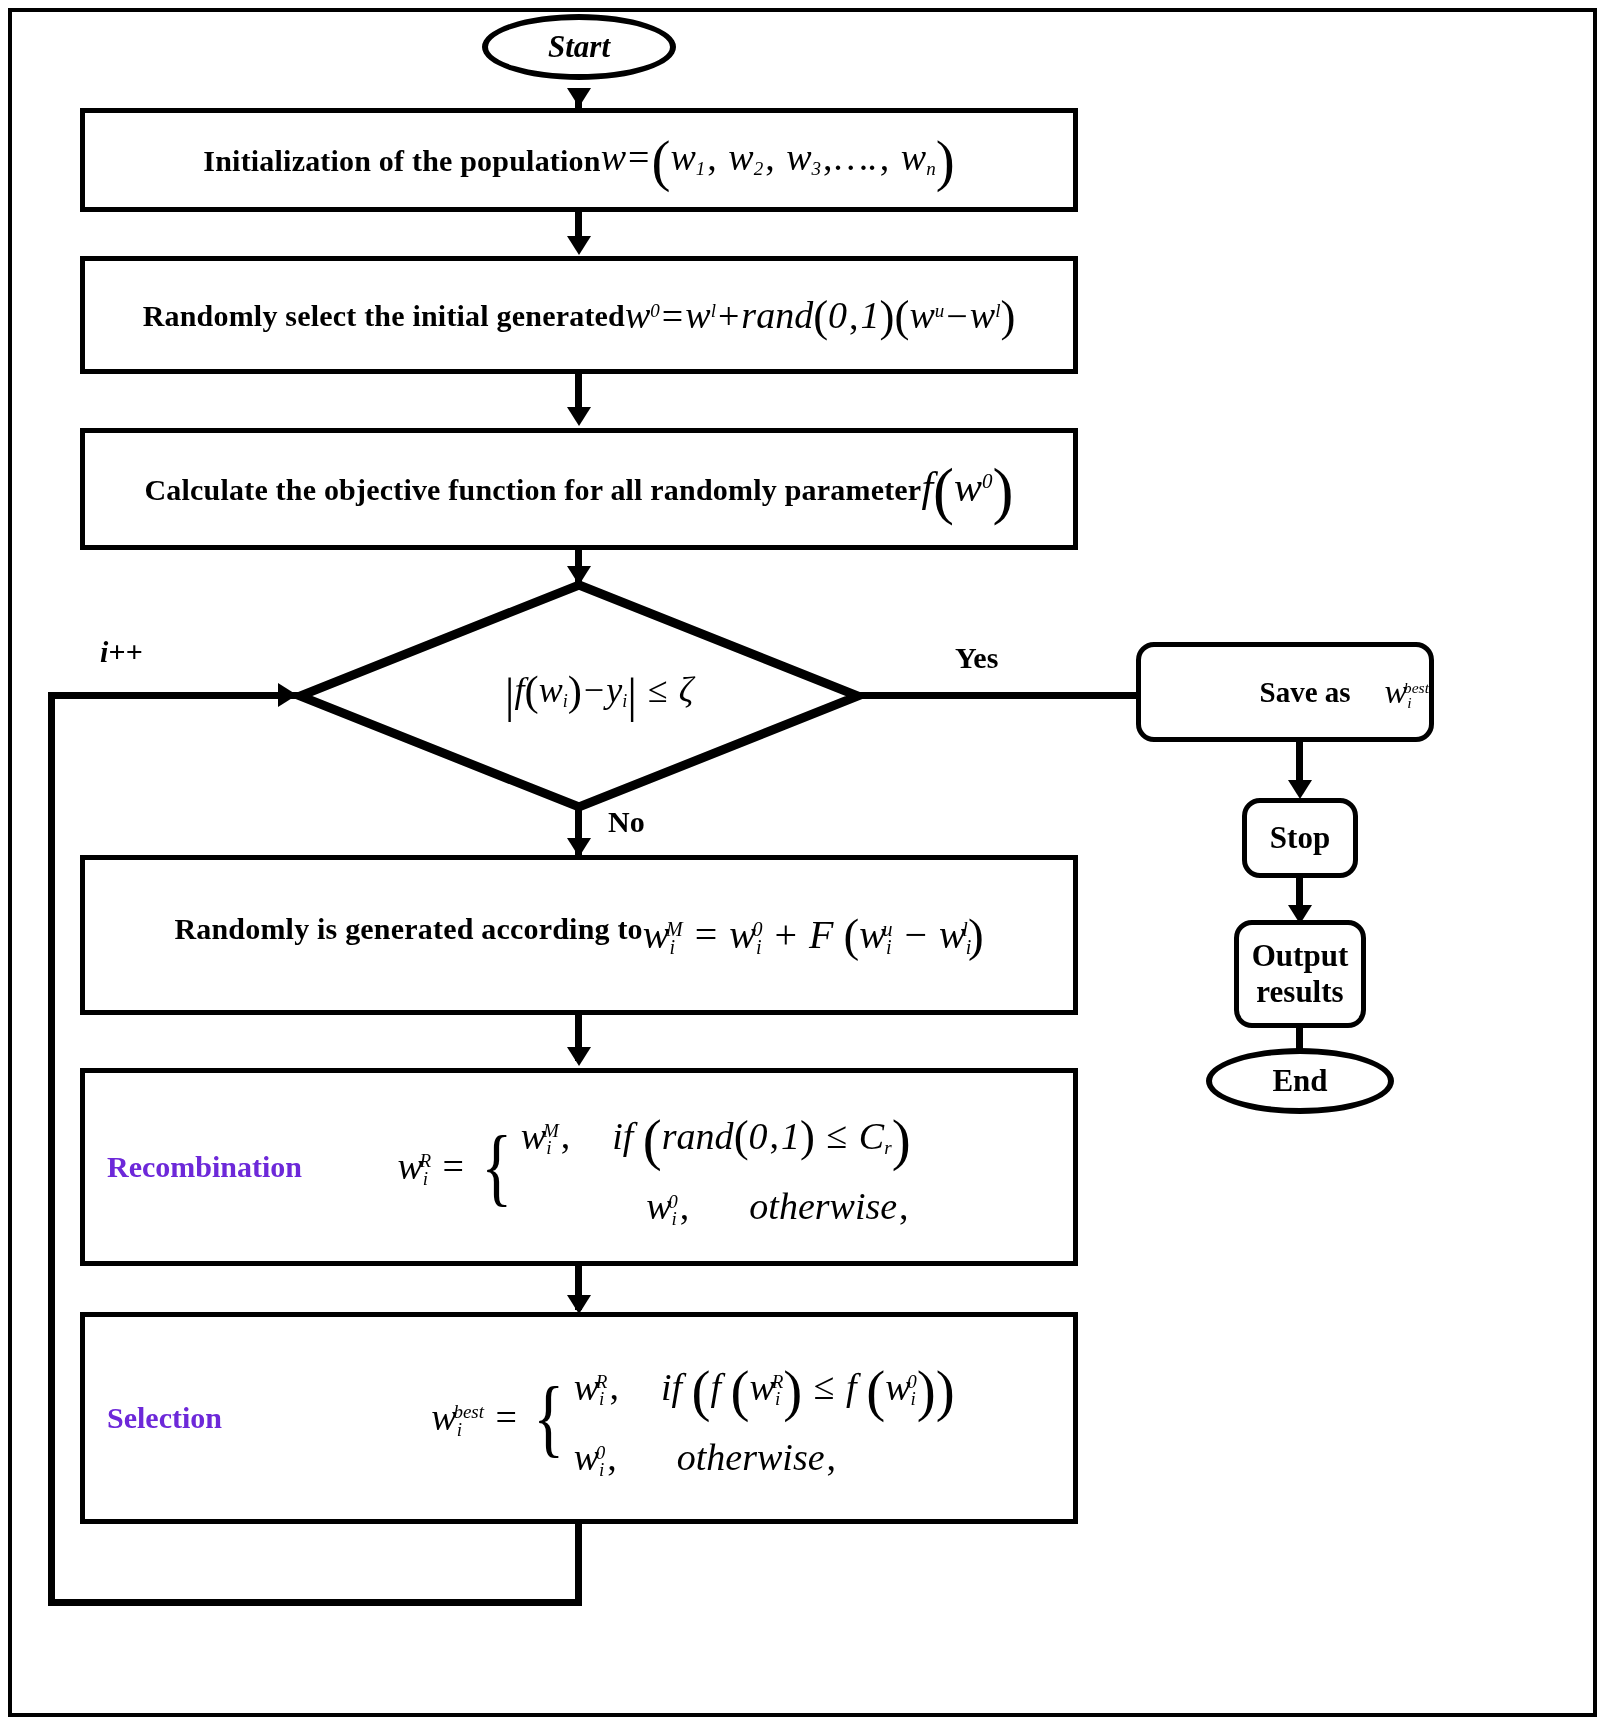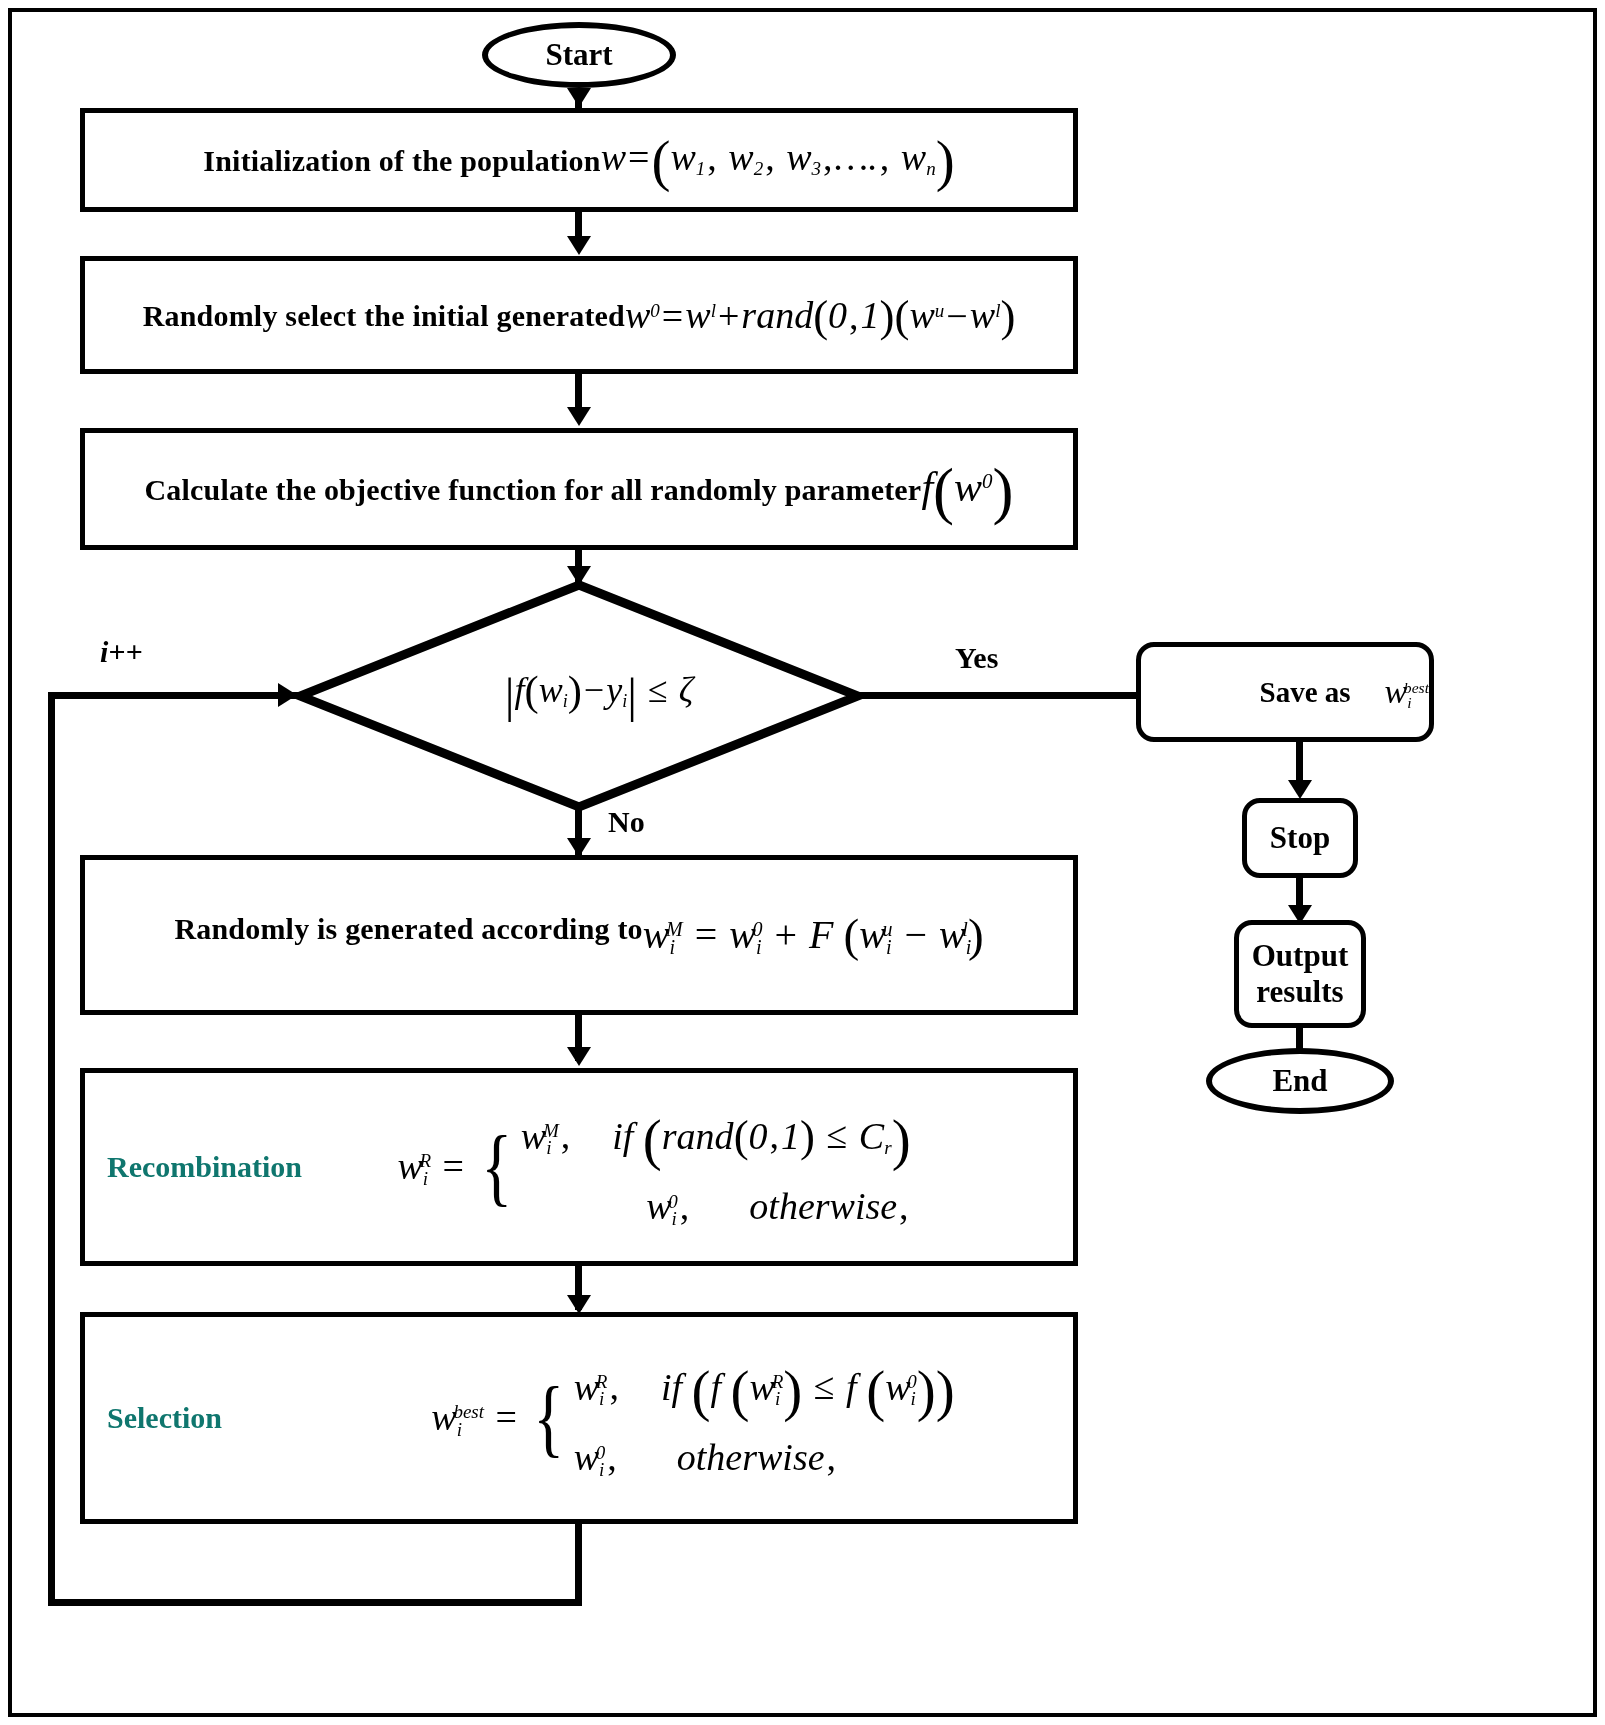--- a/index.html
+++ b/index.html
@@ -167,42 +167,42 @@
   .gap-md { display: inline-block; width: 40px; }
   .gap-lg { display: inline-block; width: 58px; }
 
   .lbl-left {
     position: absolute;
     left: 22px;
     top: 50%;
     transform: translateY(-50%);
     font-weight: bold;
     font-size: 30px;
-    color: #0f766e;
+    color: #6d28d9;
   }
   .abs-center-col {
     display: flex;
     align-items: center;
     justify-content: center;
     width: 100%;
     height: 100%;
   }
   .row-inline {
     display: flex;
     align-items: center;
     justify-content: center;
   }
 </style>
 </head>
 <body>
 
 <div id="page">
   <div class="outer-frame"></div>
 
-  <div class="node ellipse" style="left:482px; top:22px; width:194px; height:66px;">
+  <div class="node ellipse" style="left:482px; top:14px; width:194px; height:66px;font-style:italic;">
     <span class="term-label">Start</span>
   </div>
 
   <div class="vline" style="left:575px; top:88px; width:7px; height:22px;"></div>
   <div class="arrow-down" style="left:567px; top:88px;"></div>
 
   <div class="node rect" style="left:80px; top:108px; width:998px; height:104px;">
     <div class="abs-center-col">
       <div class="title-line">Initialization of the population</div>
       <div class="math" style="font-size:38px; margin-top:2px;">

